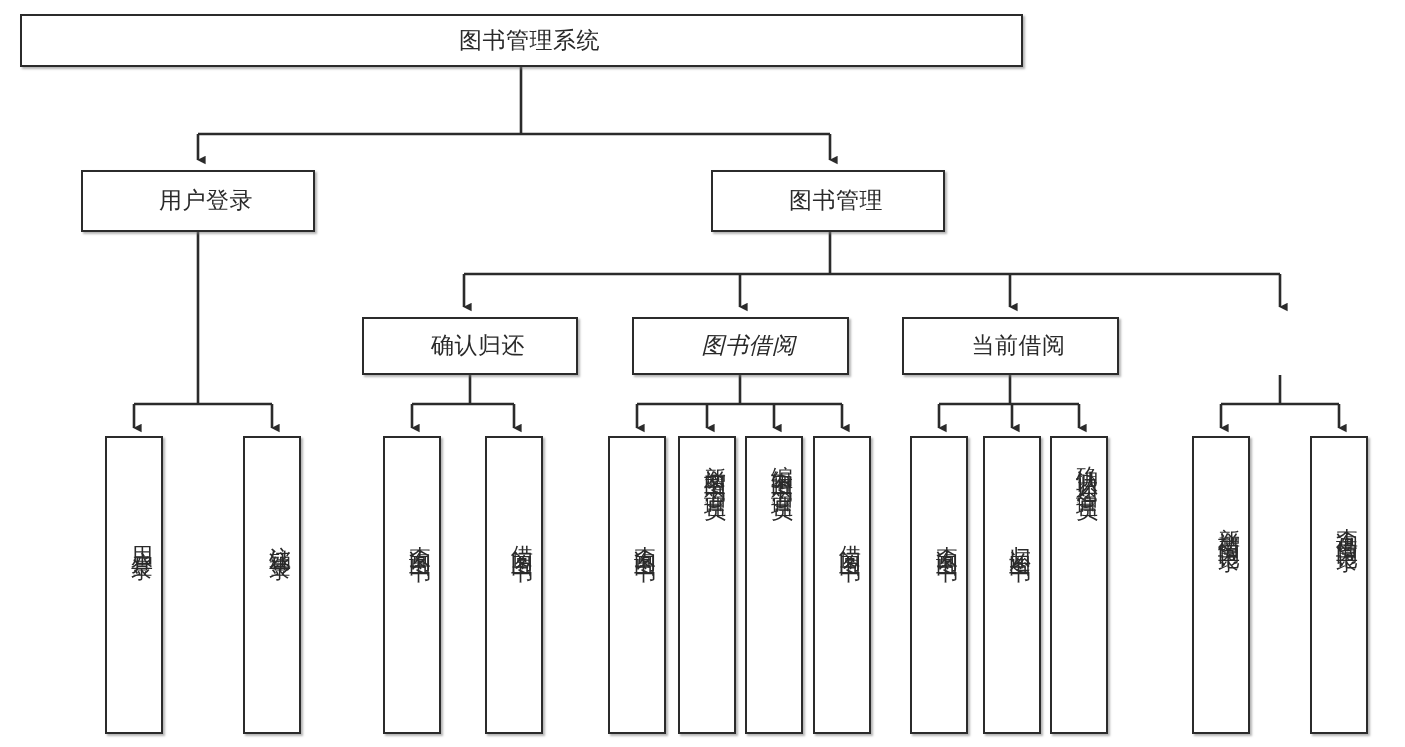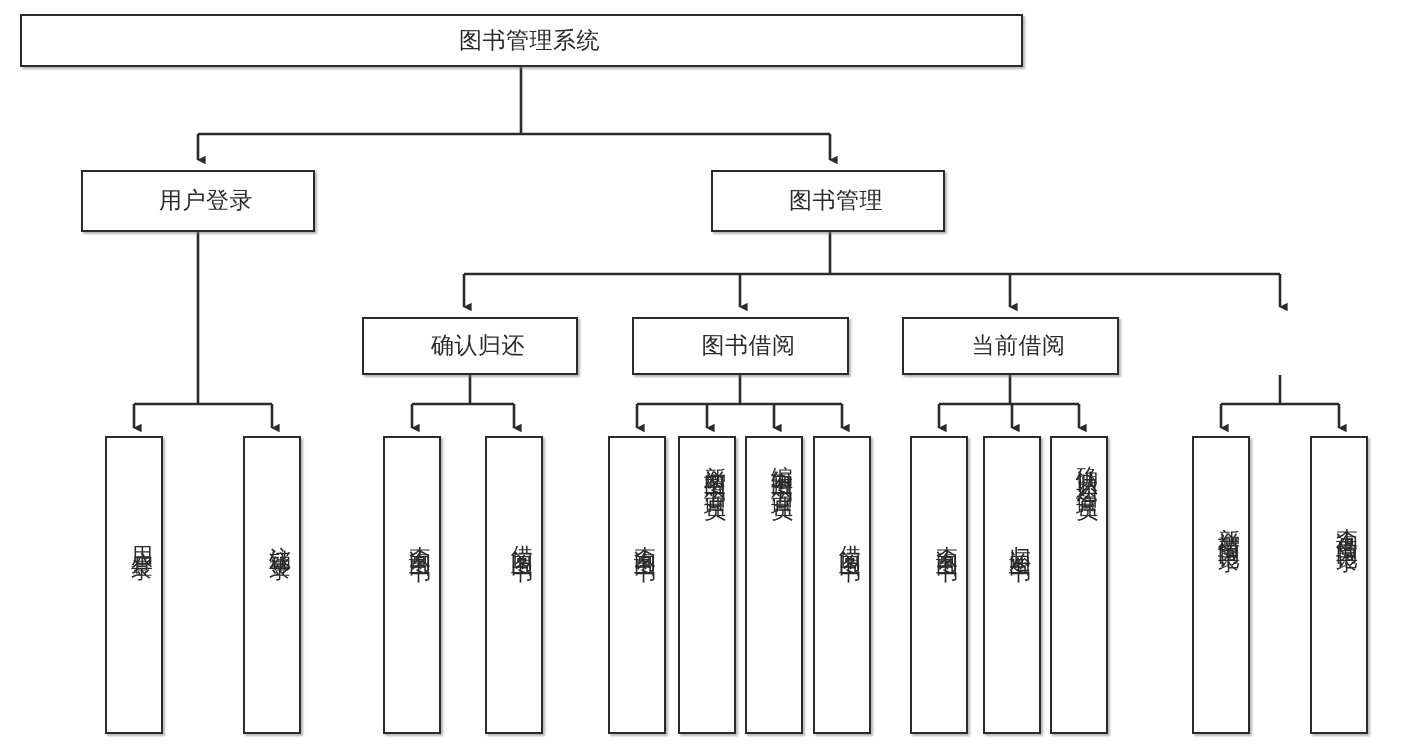--- a/index.html
+++ b/index.html
@@ -141,21 +141,21 @@
   </div>
 
   <div class="node h" style="left:711px; top:170px; width:234px; height:62px;">
     <span class="lbl">图书管理</span>
   </div>
 
   <div class="node h" style="left:362px; top:317px; width:216px; height:58px;">
     <span class="lbl">确认归还</span>
   </div>
 
-  <div class="node h" style="left:632px; top:317px; width:217px; height:58px;">
+  <div class="node h" style="left:632px; top:317px; width:217px; height:58px;font-style:italic;">
     <span class="lbl">图书借阅</span>
   </div>
 
   <div class="node h" style="left:902px; top:317px; width:217px; height:58px;">
     <span class="lbl">当前借阅</span>
   </div>
 
 
   <div class="node v mid" style="left:105px; top:436px; width:58px; height:298px;">
     <span class="lbl">用户登录</span>

